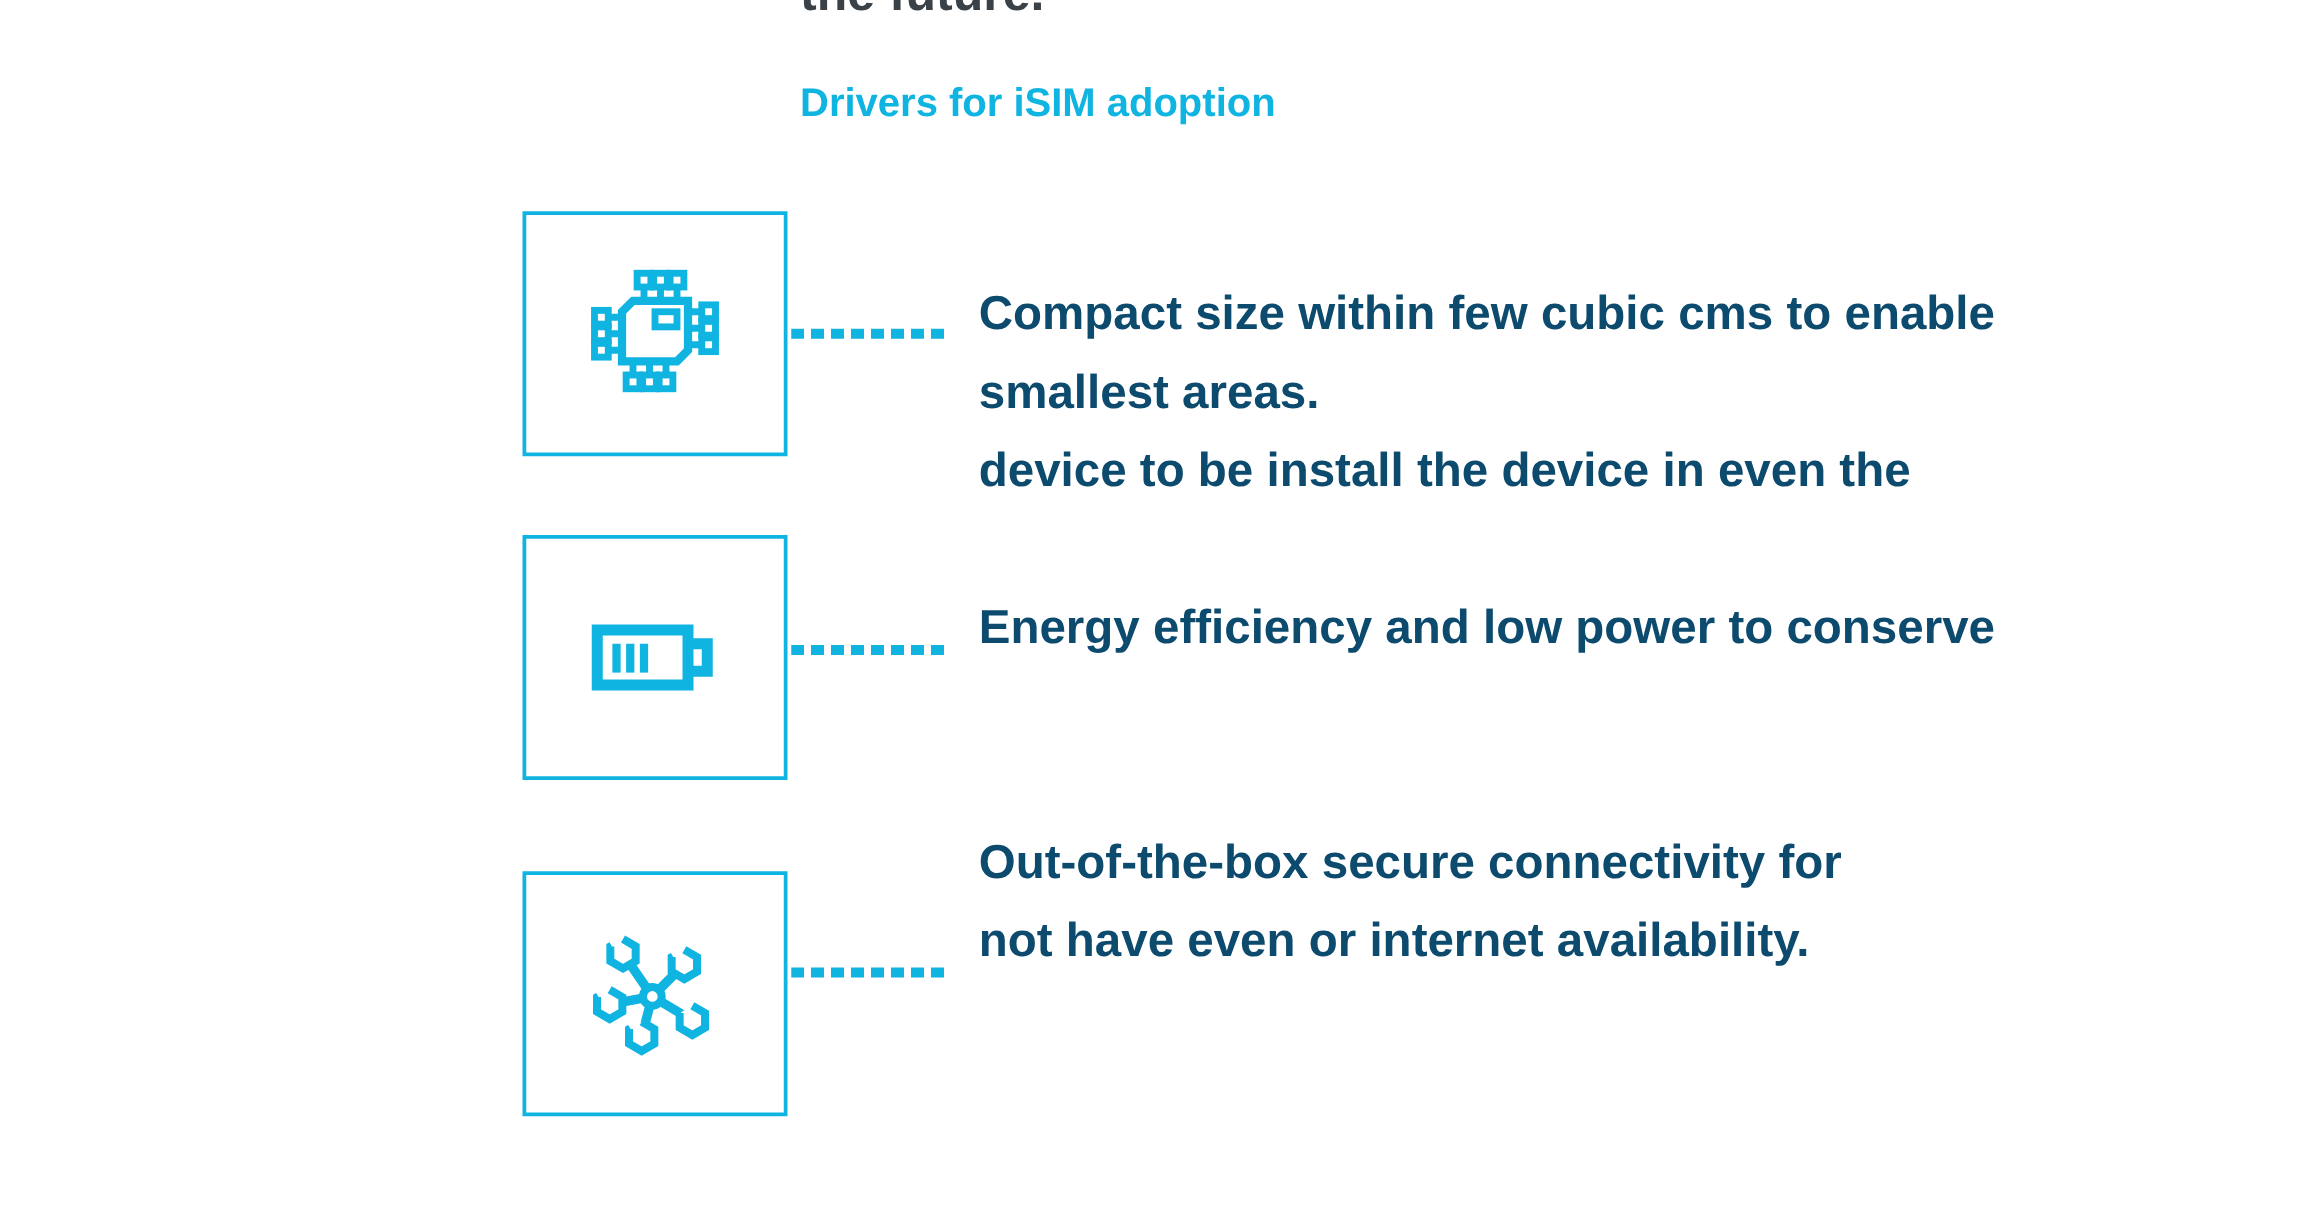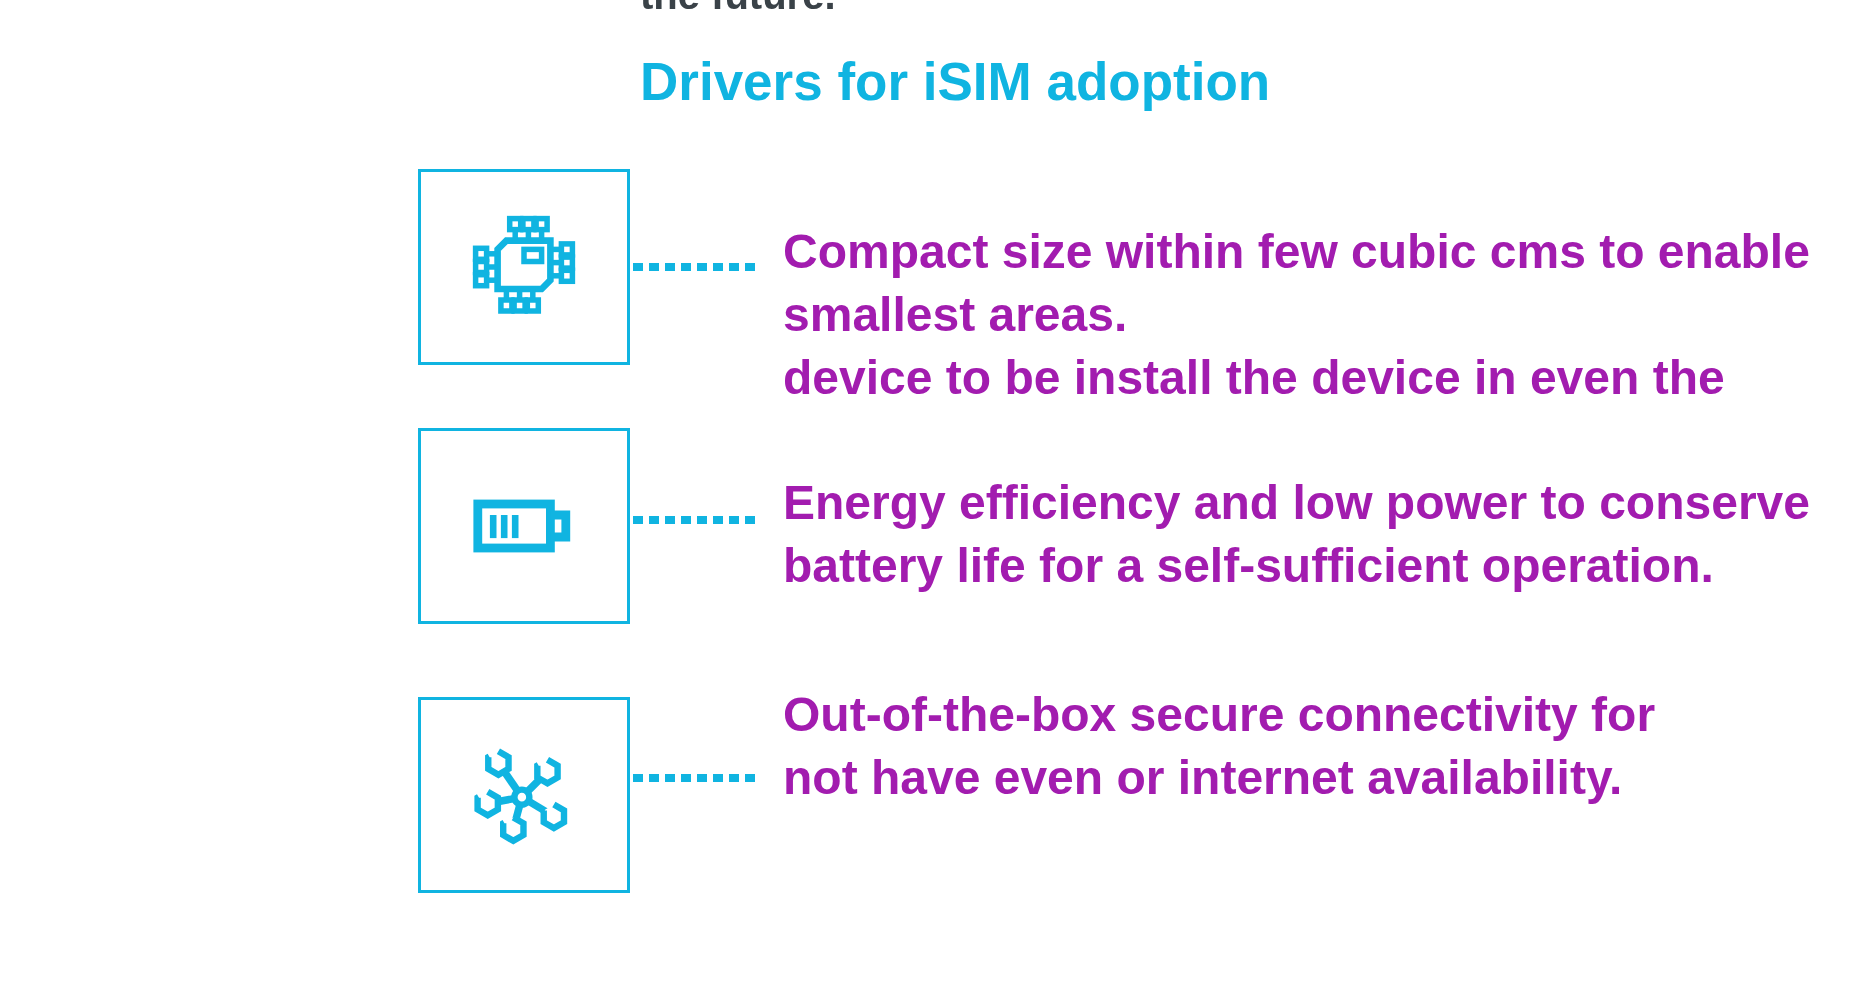--- a/index.html
+++ b/index.html
@@ -23,21 +23,21 @@
     line-height: 1;
     font-weight: 600;
     color: #3a4248;
     white-space: nowrap;
   }
   .heading {
     position: absolute;
     left: 640px;
     top: 57px;
     margin: 0;
-    font-size: 53px;
+    font-size: 32px;
     line-height: 50px;
     font-weight: bold;
     color: #10b4e1;
     white-space: nowrap;
     text-align: center;
   }
   .icon-box {
     position: absolute;
     left: 418px;
     width: 212px;
@@ -55,24 +55,24 @@
     width: 125px;
     height: 8px;
     background: repeating-linear-gradient(90deg,
       #10b4e1 0px, #10b4e1 10px,
       transparent 10px, transparent 16px);
   }
   .text-block {
     position: absolute;
     left: 783px;
     width: 960px;
-    font-size: 48px;
+    font-size: 38px;
     line-height: 63px;
     font-weight: bold;
-    color: #a21caf;
+    color: #0c4a6e;
   }
   .text-line { white-space: nowrap; }
   .icon-svg { display: block; }
 </style>
 </head>
 <body>
 
 <div class="page">
 
   <div class="cut-text">the future.</div>
@@ -130,21 +130,20 @@
       <path d="M84 50 L98 50 L98 70 L84 70" stroke-width="8"></path>
 
       <rect x="29" y="50" width="6" height="21" fill="#10b4e1" stroke="none"></rect>
       <rect x="39" y="50" width="6" height="21" fill="#10b4e1" stroke="none"></rect>
       <rect x="49" y="50" width="6" height="21" fill="#10b4e1" stroke="none"></rect>
     </svg>
   </div>
   <div class="dash-line" style="top:516px"></div>
   <div class="text-block" style="top:471px">
     <div class="text-line">Energy efficiency and low power to conserve</div>
-    <div class="text-line">battery life for a self-sufficient operation.</div>
   </div>
 
   <div class="icon-box" style="top:697px">
     <svg class="icon-svg" width="128" height="128" viewBox="0 0 120 120" fill="none" stroke="#10b4e1">
 
       <line x1="58" y1="62" x2="36" y2="30" stroke-width="7"></line>
       <line x1="58" y1="62" x2="82" y2="38" stroke-width="7"></line>
       <line x1="58" y1="62" x2="26" y2="68" stroke-width="7"></line>
       <line x1="58" y1="62" x2="50" y2="92" stroke-width="7"></line>
       <line x1="58" y1="62" x2="88" y2="80" stroke-width="7"></line>
@@ -152,18 +151,18 @@
       <polygon points="36,19 45.5,24.5 45.5,35.5 36,41 26.5,35.5 26.5,24.5" fill="#ffffff" stroke-width="6" stroke-dasharray="56 10"></polygon>
       <polygon points="82,27 91.5,32.5 91.5,43.5 82,49 72.5,43.5 72.5,32.5" fill="#ffffff" stroke-width="6" stroke-dasharray="56 10"></polygon>
       <polygon points="26,57 35.5,62.5 35.5,73.5 26,79 16.5,73.5 16.5,62.5" fill="#ffffff" stroke-width="6" stroke-dasharray="56 10"></polygon>
       <polygon points="50,81 59.5,86.5 59.5,97.5 50,103 40.5,97.5 40.5,86.5" fill="#ffffff" stroke-width="6" stroke-dasharray="56 10"></polygon>
       <polygon points="88,69 97.5,74.5 97.5,85.5 88,91 78.5,85.5 78.5,74.5" fill="#ffffff" stroke-width="6" stroke-dasharray="56 10"></polygon>
 
       <circle cx="58" cy="62" r="7" fill="#ffffff" stroke-width="6"></circle>
     </svg>
   </div>
   <div class="dash-line" style="top:774px"></div>
-  <div class="text-block" style="top:683px">
+  <div class="text-block" style="top:659px">
     <div class="text-line">Out-of-the-box secure connectivity for</div>
     <div class="text-line">not have even or internet availability.</div>
   </div>
 
 </div>
 
 </body></html>

